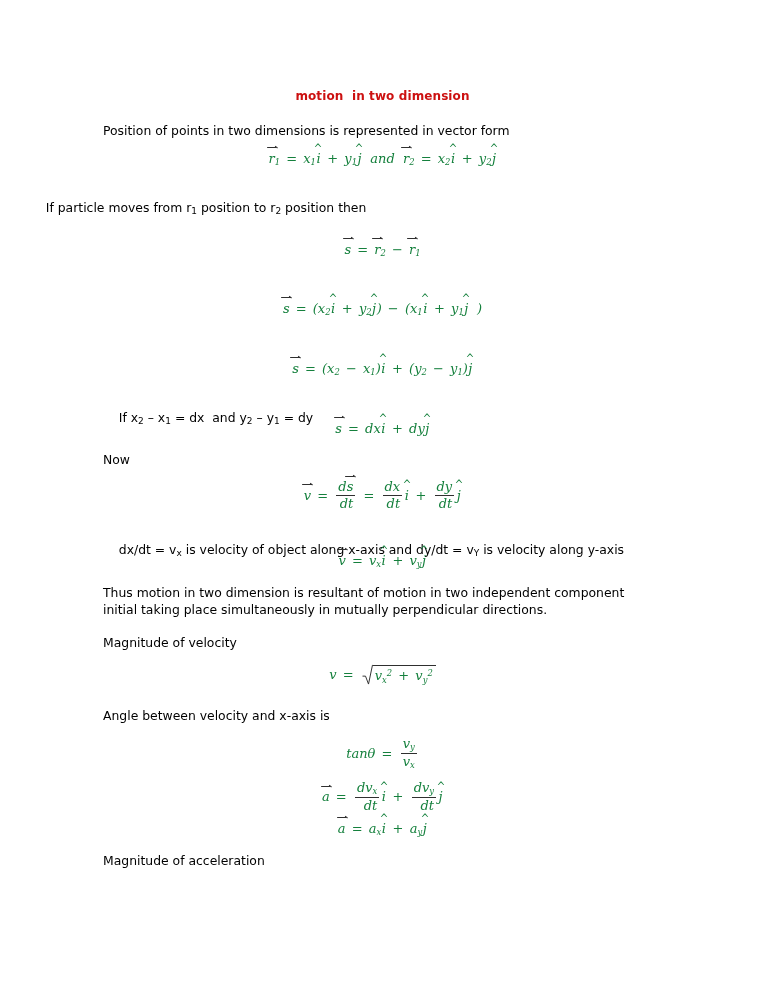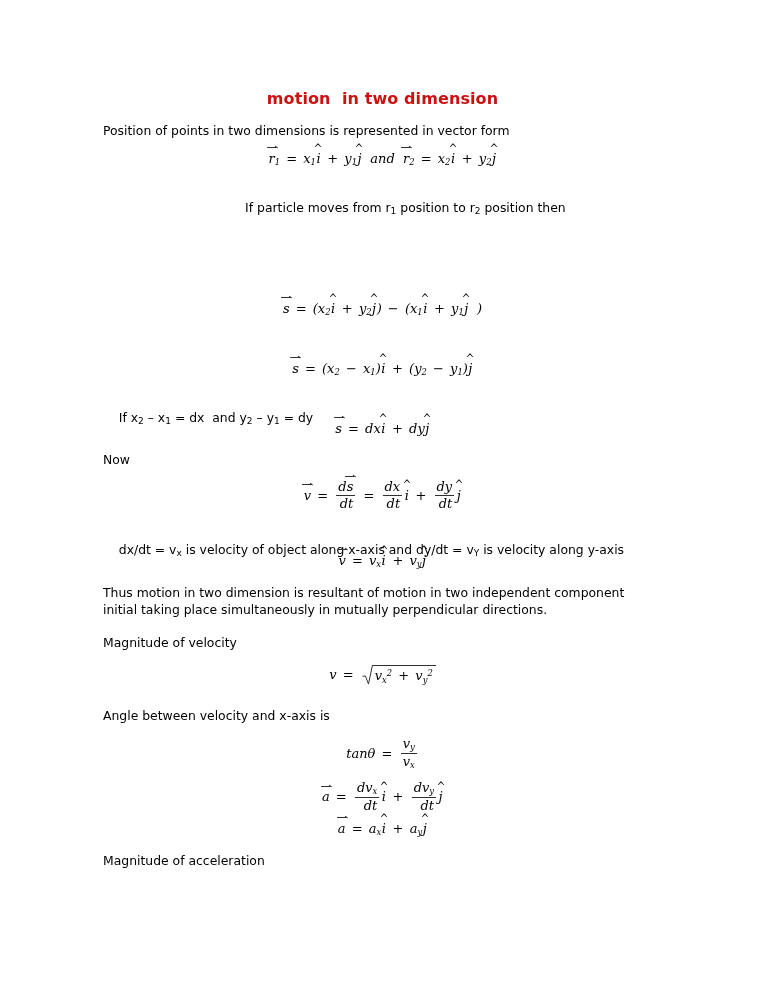--- a/index.html
+++ b/index.html
@@ -25,58 +25,57 @@
 
   
   .doc-title {
     position: absolute;
     left: 0;
     top: 89px;
     width: 765px;
     text-align: center;
     font-family: "DejaVu Sans", "Liberation Sans", sans-serif;
     font-weight: bold;
-    font-size: 16px;
+    font-size: 12px;
     color: #cc1111;
     letter-spacing: 0.1px;
     white-space: pre;
   }
 
   
   .para {
     position: absolute;
     left: 103px;
     font-size: 12.4px;
     line-height: 17px;
     color: #000000;
     white-space: pre-wrap;
   }
   .para.wide { width: 560px; }
   .para.center-ish {
     left: 0;
     width: 765px;
-    text-align: center;
     padding-left: 30px;
     box-sizing: border-box;
   }
   .para sub {
     font-size: 9px;
     vertical-align: -0.25em;
   }
 
   
   .eq {
     position: absolute;
     left: 0;
     width: 765px;
     text-align: center;
     font-family: "DejaVu Serif", "Liberation Serif", serif;
     font-style: italic;
     font-size: 13px;
-    color: #000000;
+    color: #15803d;
     white-space: nowrap;
   }
   .eq .op { font-style: italic; padding: 0 2px; }
   .eq sub {
     font-size: 8.4px;
     font-style: italic;
     vertical-align: -0.28em;
   }
   .eq sup {
     font-size: 8.4px;
@@ -188,20 +187,27 @@
     <span>x</span><sub>2</sub><span class="hat">i</span>
     <span class="op">+</span>
     <span>y</span><sub>2</sub><span class="hat">j</span>
   </div>
 
   <div class="para center-ish" style="top:182px;">
     <span>If particle moves from r</span><sub>1</sub><span> position to r</span><sub>2</sub><span> position then</span>
   </div>
 
 
+  <div class="eq" style="top:242px;">
+    <span class="vec">s</span>
+    <span class="op">=</span>
+    <span class="vec">r</span><sub>2</sub>
+    <span class="op">−</span>
+    <span class="vec">r</span><sub>1</sub>
+  </div>
 
   <div class="eq" style="top:301px;">
     <span class="vec">s</span>
     <span class="op">=</span>
     <span>(</span><span>x</span><sub>2</sub><span class="hat">i</span>
     <span class="op">+</span>
     <span>y</span><sub>2</sub><span class="hat">j</span><span>)</span>
     <span class="op">−</span>
     <span>(</span><span>x</span><sub>1</sub><span class="hat">i</span>
     <span class="op">+</span>

